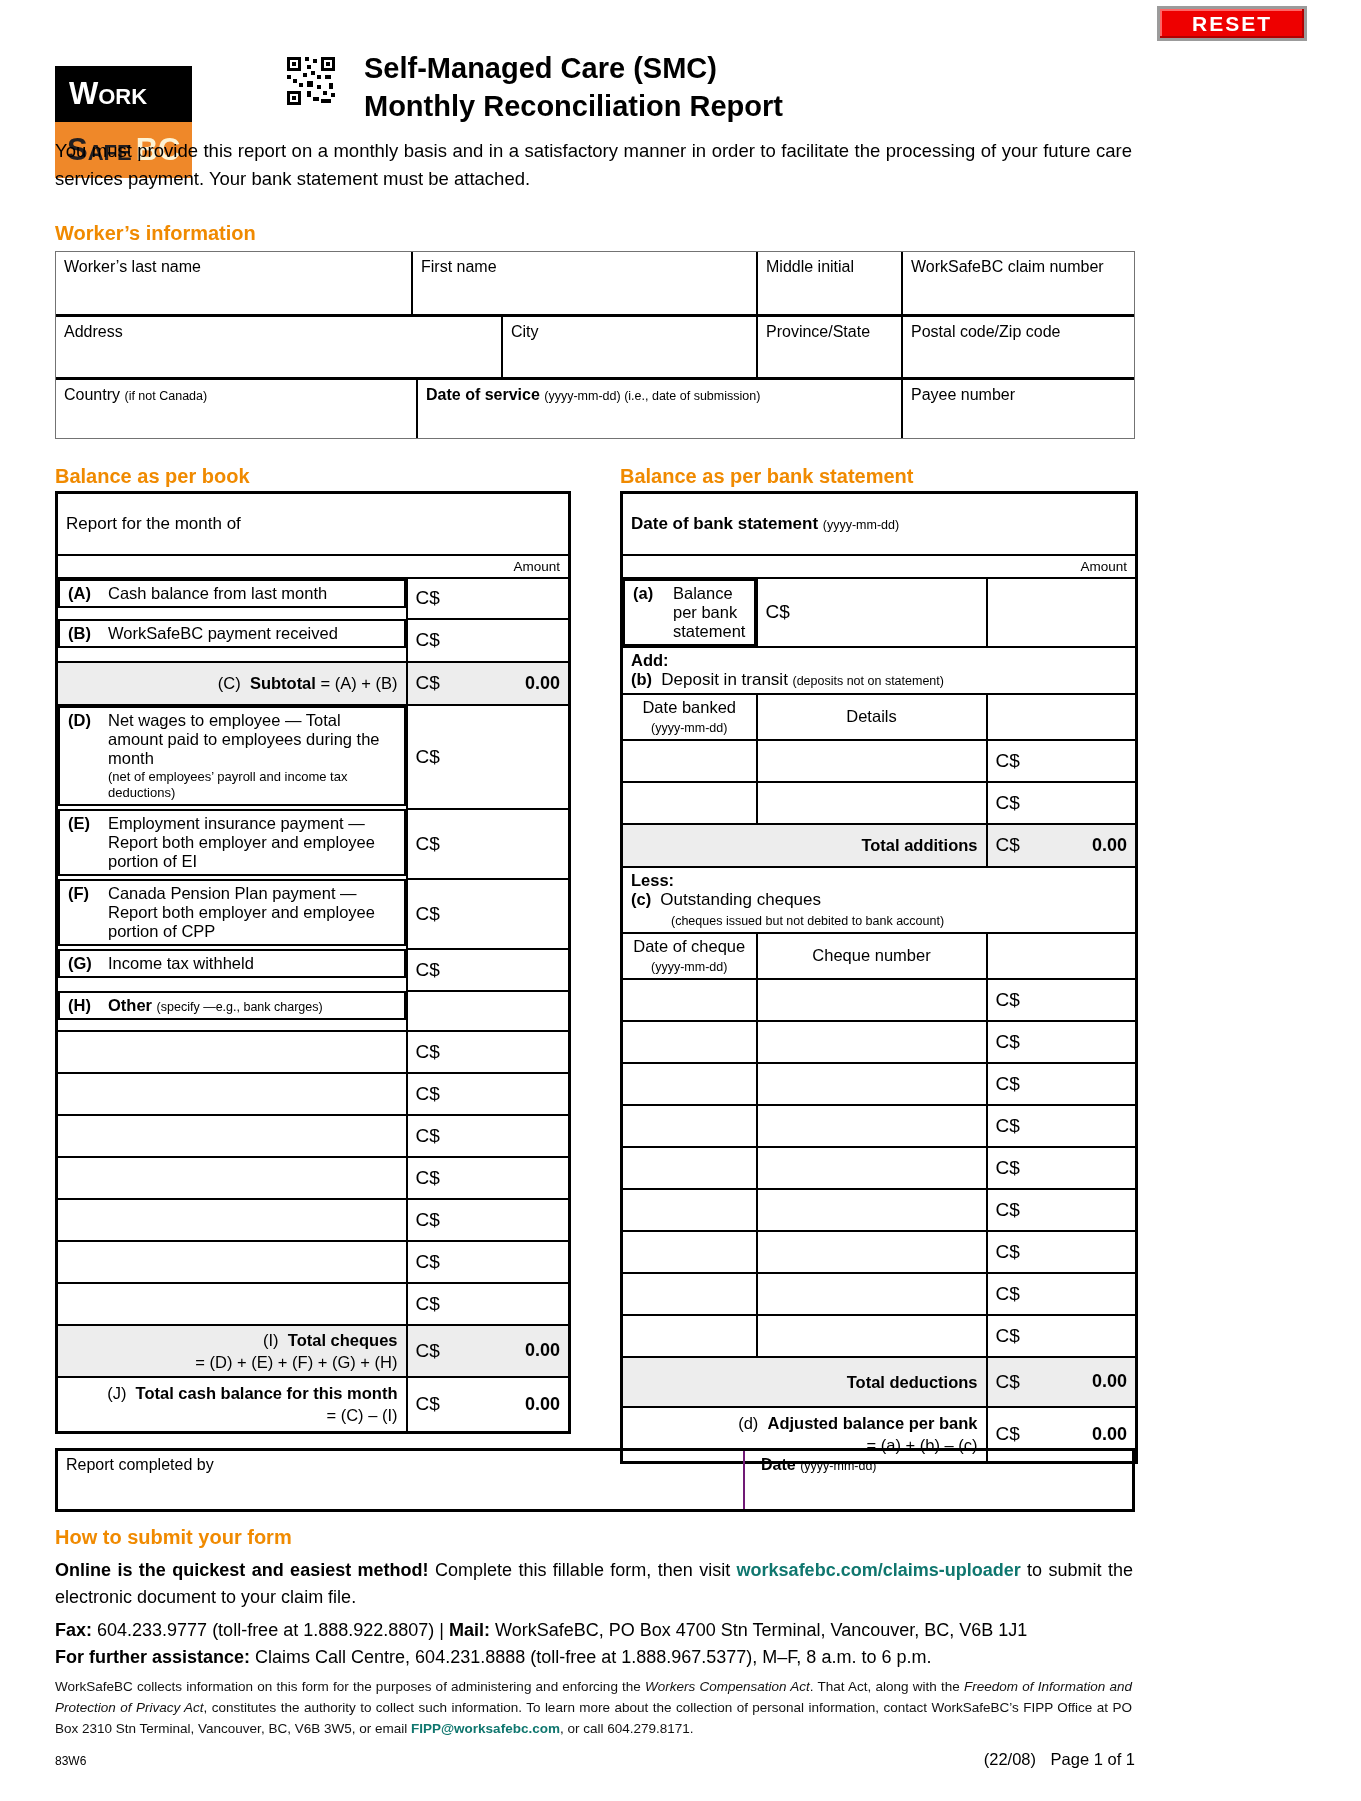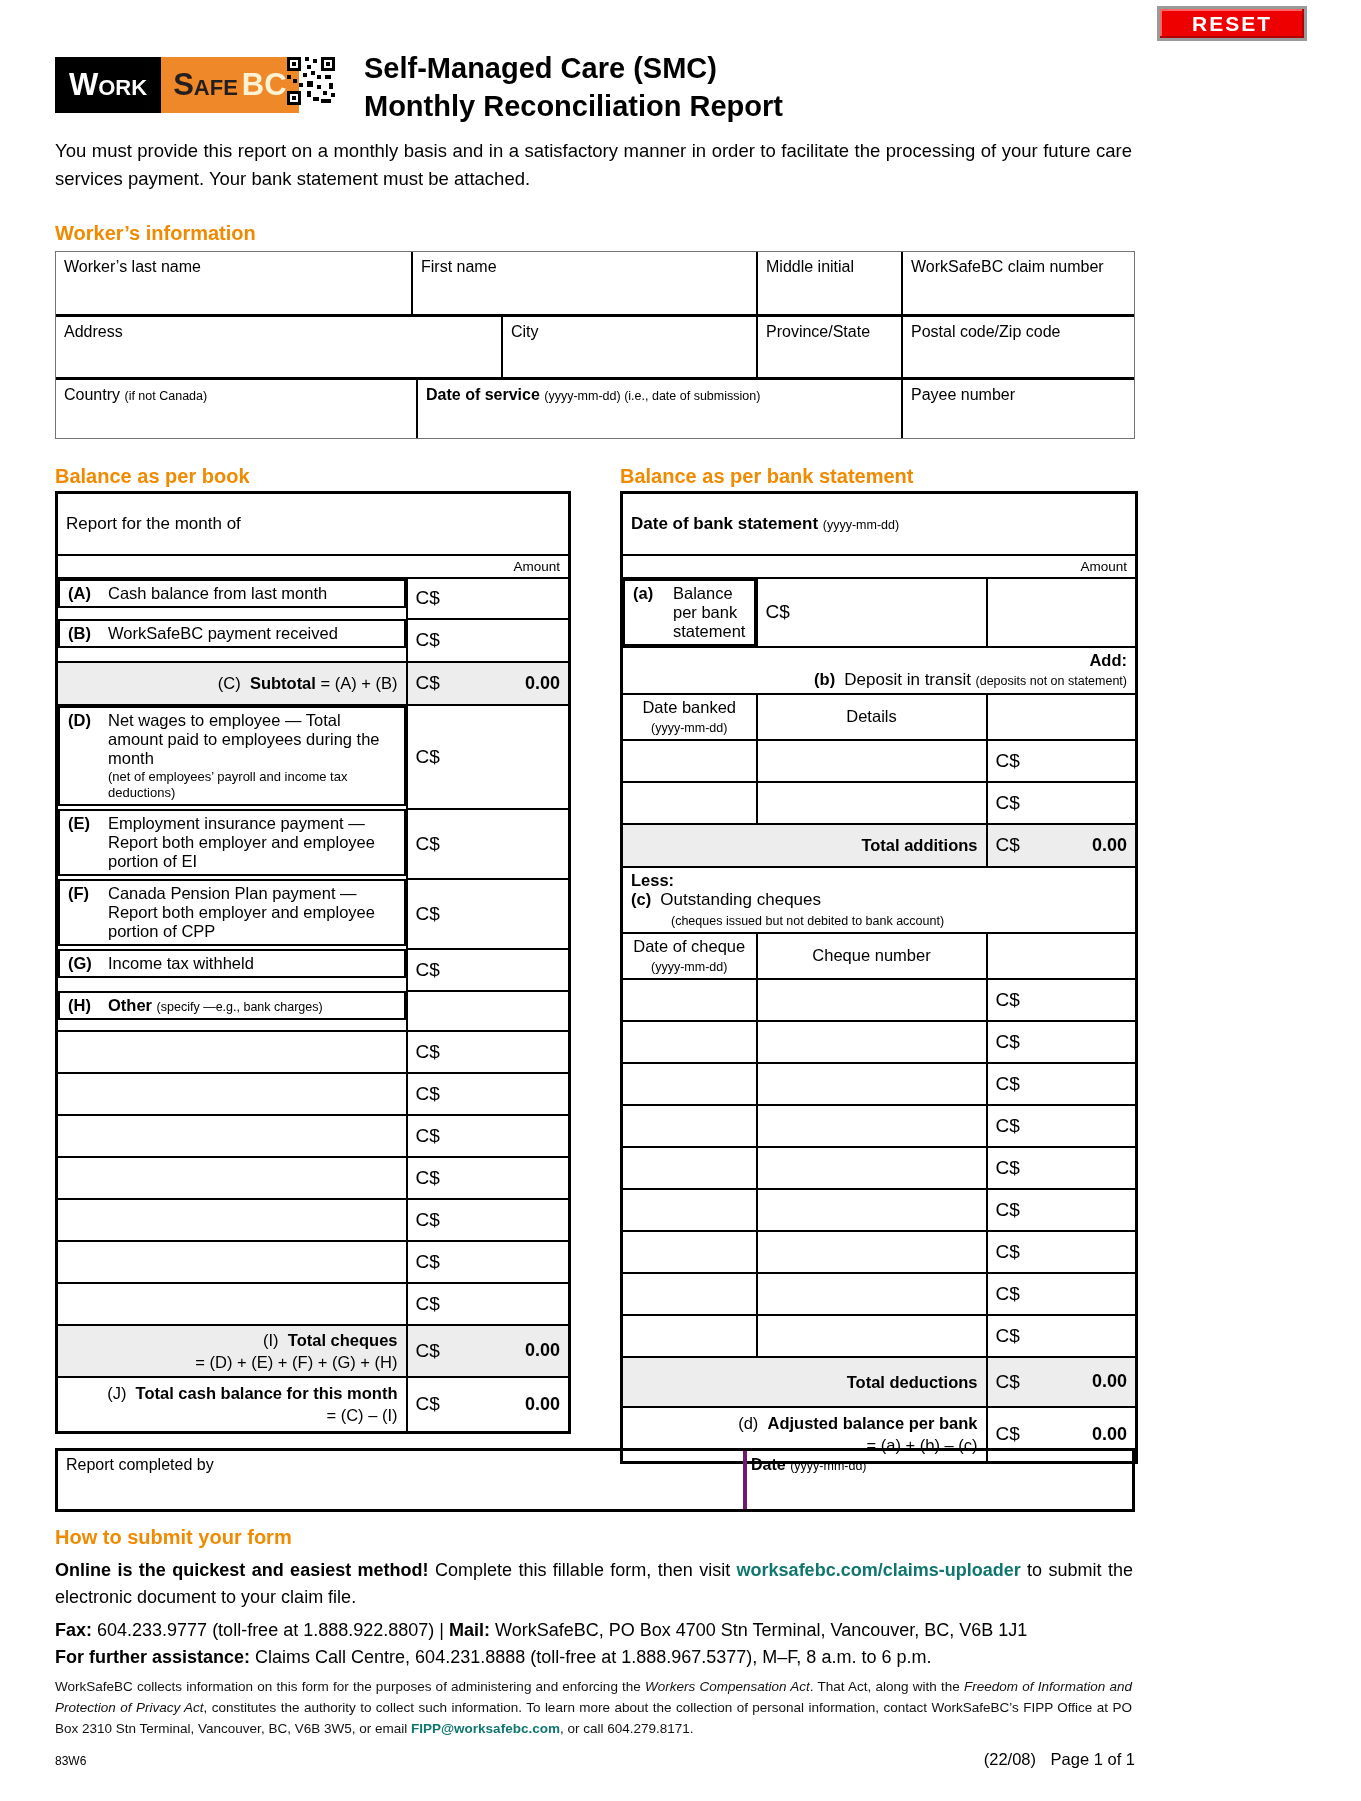--- a/index.html
+++ b/index.html
@@ -7,22 +7,22 @@
         font-family:"Liberation Sans", sans-serif;overflow:hidden;}
 
   
   .reset-btn{position:absolute;left:1157px;top:6px;width:150px;height:35px;
     background:#ee0000;border:3px solid #9b9b9b;box-sizing:border-box;
     display:flex;align-items:center;justify-content:center;
     color:#fff;font-weight:bold;font-size:21px;letter-spacing:2px;cursor:pointer;
     box-shadow:inset -2px -2px 0 #b30000, inset 2px 2px 0 #ff6666;}
 
   
-  .logo{position:absolute;left:55px;top:57px;height:56px;display:flex;
-        font-variant:small-caps;font-weight:bold;font-size:31px;line-height:56px;}
+  .logo{position:absolute;left:55px;top:66px;height:56px;display:flex;
+        font-variant:small-caps;font-weight:bold;font-size:31px;line-height:56px;flex-direction:column;}
   .logo-black{background:#000;color:#fff;padding:0 14px;}
   .logo-orange{background:#ef8829;padding:0 12px;}
   .logo-orange .safe{color:#231f20;}
   .logo-orange .bc{color:#fdf3d4;margin-left:4px;}
   .qr{position:absolute;left:287px;top:57px;width:48px;height:48px;}
   .title{position:absolute;left:364px;top:49px;font-size:29px;font-weight:bold;line-height:38px;}
 
   .intro{position:absolute;left:55px;top:137px;width:1077px;font-size:18.5px;
          line-height:28px;text-align:justify;}
 
@@ -56,21 +56,21 @@
   td.amt-strong{border:3px solid #000;}
   td.amt-heavy{border:4px solid #000;}
   td.rlabel{text-align:right;padding-right:10px;line-height:22px;}
   td.center{text-align:center;padding:2px 4px;}
   .formula{font-weight:normal;}
 
   
   .completed{position:absolute;left:55px;top:1448px;width:1080px;height:64px;
              border:3px solid #000;box-sizing:border-box;display:flex;}
   .completed .cellL{flex:0 0 685px;box-sizing:border-box;padding:5px 8px;font-size:16px;}
-  .completed .cellR{flex:1;border-left:4px solid #701a75;box-sizing:border-box;padding:5px 4px;font-size:16px;}
+  .completed .cellR{flex:1;border-left:2px solid #701a75;box-sizing:border-box;padding:5px 16px;font-size:16px;}
 
   
   .submit{position:absolute;left:55px;top:1524px;width:1078px;font-size:18px;line-height:27px;}
   .submit h3{margin:0 0 6px 0;font-size:20px;color:#f08a00;}
   .submit p{margin:0 0 6px 0;text-align:justify;}
   .link{color:#0f766e;font-weight:bold;cursor:pointer;}
 
   .privacy{position:absolute;left:55px;top:1676px;width:1077px;font-size:13.5px;
            line-height:21px;text-align:justify;color:#111;}
 
@@ -286,21 +286,21 @@
     <tr style="height:22px;">
       <td colspan="3" class="amthdr">Amount</td>
     </tr>
     <tr style="height:41px;">
       <td colspan="2" class="hang">
             <span class="letter">(a)</span>
             <span class="txt">Balance per bank statement</span>
           </td>
       <td class="amt"><span class="cur">C$</span></td>
     </tr>
-    <tr style="height:46px;text-align:right;">
+    <tr style="height:46px;">
       <td colspan="3" style="vertical-align:top;">
         <span class="b">Add:</span><br>
         <span class="b">(b)</span>&nbsp; <span style="font-size:17px;">Deposit in transit</span> <span class="small">(deposits not on statement)</span>
       </td>
     </tr>
     <tr style="height:43px;">
       <td class="center"><span>Date banked</span><br><span class="small">(yyyy-mm-dd)</span></td>
       <td class="center"><span>Details</span></td>
       <td></td>
     </tr>

